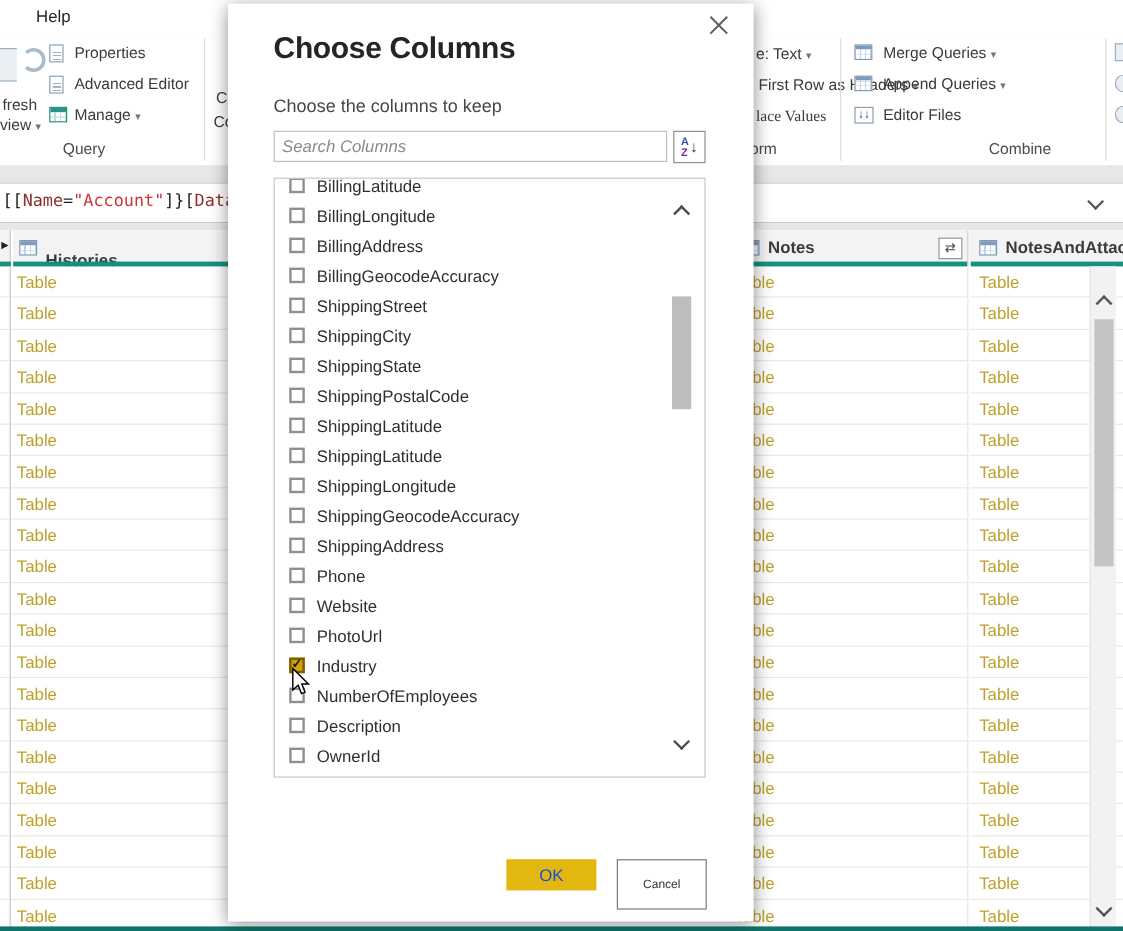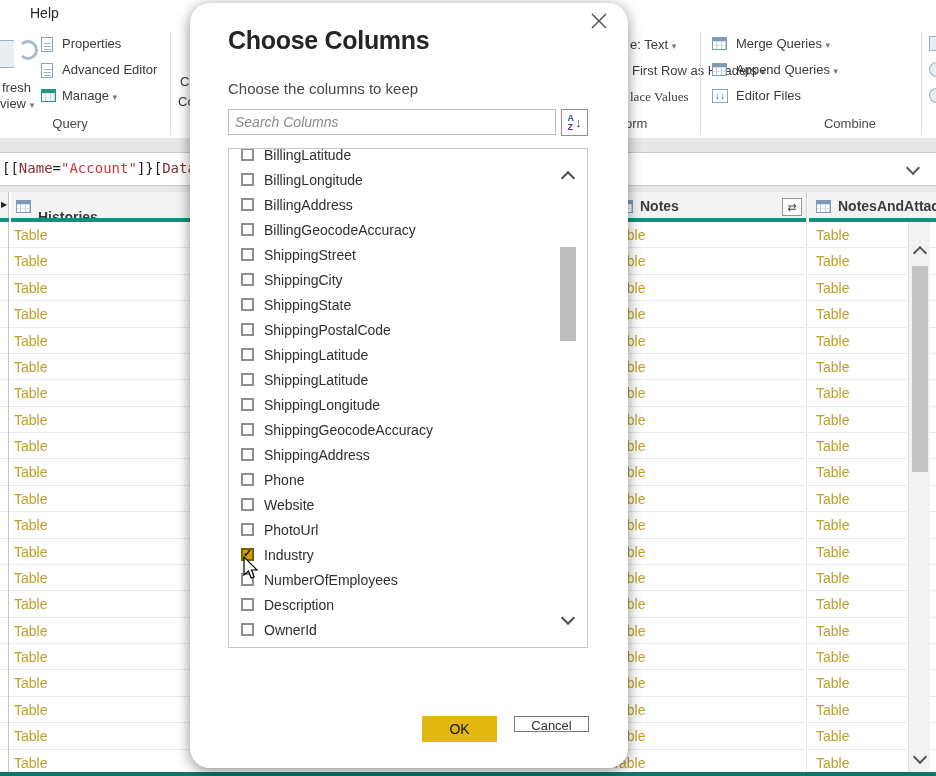--- a/index.html
+++ b/index.html
@@ -47,21 +47,21 @@
   .notes-cells .cell{padding-left:12px;}
   .hist-cells .cell{padding-left:5px;}
   .natt-cells .cell{padding-left:8px;}
   .sliver-cells .cell{padding:0;}
   .expandbox{width:20px;height:18px;box-sizing:border-box;border:1px solid #949494;background:#fff;
         text-align:center;line-height:16px;font-size:11px;color:#444;}
   .scrollbar{background:#f2f2f2;border-left:1px solid #e3e3e3;box-sizing:border-box;}
   .thumb{background:#c4c4c4;}
   
   .dialog{left:190px;top:3px;width:438px;height:765px;background:#fff;z-index:10;
-          box-shadow:0 3px 14px rgba(0,0,0,.45);border-radius:20px;}
+          box-shadow:0 3px 14px rgba(0,0,0,.45);}
   .dtitle{left:38px;top:23px;font-size:25px;font-weight:600;color:#252525;letter-spacing:-.3px;}
   .dsub{left:38px;top:77px;font-size:15px;color:#474747;}
   .dsearch{left:38px;top:106px;width:328px;height:26px;box-sizing:border-box;border:1px solid #c0c0c0;
            font-style:italic;font-size:14px;color:#555;padding:0 6px;outline:none;
            font-family:"Liberation Sans",sans-serif;}
   .dsearch::placeholder{color:#8a8a8a;opacity:1;}
   .azbtn{left:371px;top:106px;width:27px;height:27px;box-sizing:border-box;border:1px solid #8f8f8f;
          background:#fff;display:flex;align-items:center;justify-content:center;gap:1px;}
   .azcol{display:flex;flex-direction:column;font-size:9px;font-weight:bold;line-height:9px;}
   .azA{color:#2b579a;}.azZ{color:#7b2f8e;}
@@ -69,23 +69,23 @@
   .dlist{left:38px;top:145px;width:360px;height:500px;box-sizing:border-box;border:1px solid #c8c8c8;
          overflow:hidden;background:#fff;}
   .ditems{position:absolute;left:0;top:-7px;width:326px;}
   .ditem{height:25px;display:flex;align-items:center;}
   .cb{width:13px;height:13px;box-sizing:border-box;border:2px solid #8f8f8f;background:#fff;
       margin:0 10px 0 12px;flex:none;position:relative;}
   .cb.checked{background:#d2a106;border-color:#7a5f00;}
   .cb.checked .ck{position:absolute;left:0px;top:-3px;font-size:11px;font-weight:bold;color:#141414;}
   .dlabel{font-size:14px;color:#2f2f2f;white-space:nowrap;}
   .okbtn{left:232px;top:713px;width:75px;height:26px;background:#e2b70f;border:none;
-         font-size:14px;color:#0f172a;font-family:"Liberation Sans",sans-serif;}
-  .cancelbtn{left:324px;top:713px;width:75px;height:16px;background:#fff;border:1px solid #7a7a7a;
-         font-size:13px;color:#333;font-family:"Liberation Sans",sans-serif;box-sizing:border-box;}
+         font-size:14px;color:#1d4ed8;font-family:"Liberation Sans",sans-serif;}
+  .cancelbtn{left:324px;top:713px;width:75px;height:42px;background:#fff;border:1px solid #7a7a7a;
+         font-size:10px;color:#333;font-family:"Liberation Sans",sans-serif;box-sizing:border-box;}
   .closex{left:397px;top:6px;width:24px;height:24px;cursor:pointer;}
 </style>
 </head>
 <body>
 
 <div id="app">
 
   <div class="abs tabrow">
     <div class="abs tab">Help</div>
   </div>

